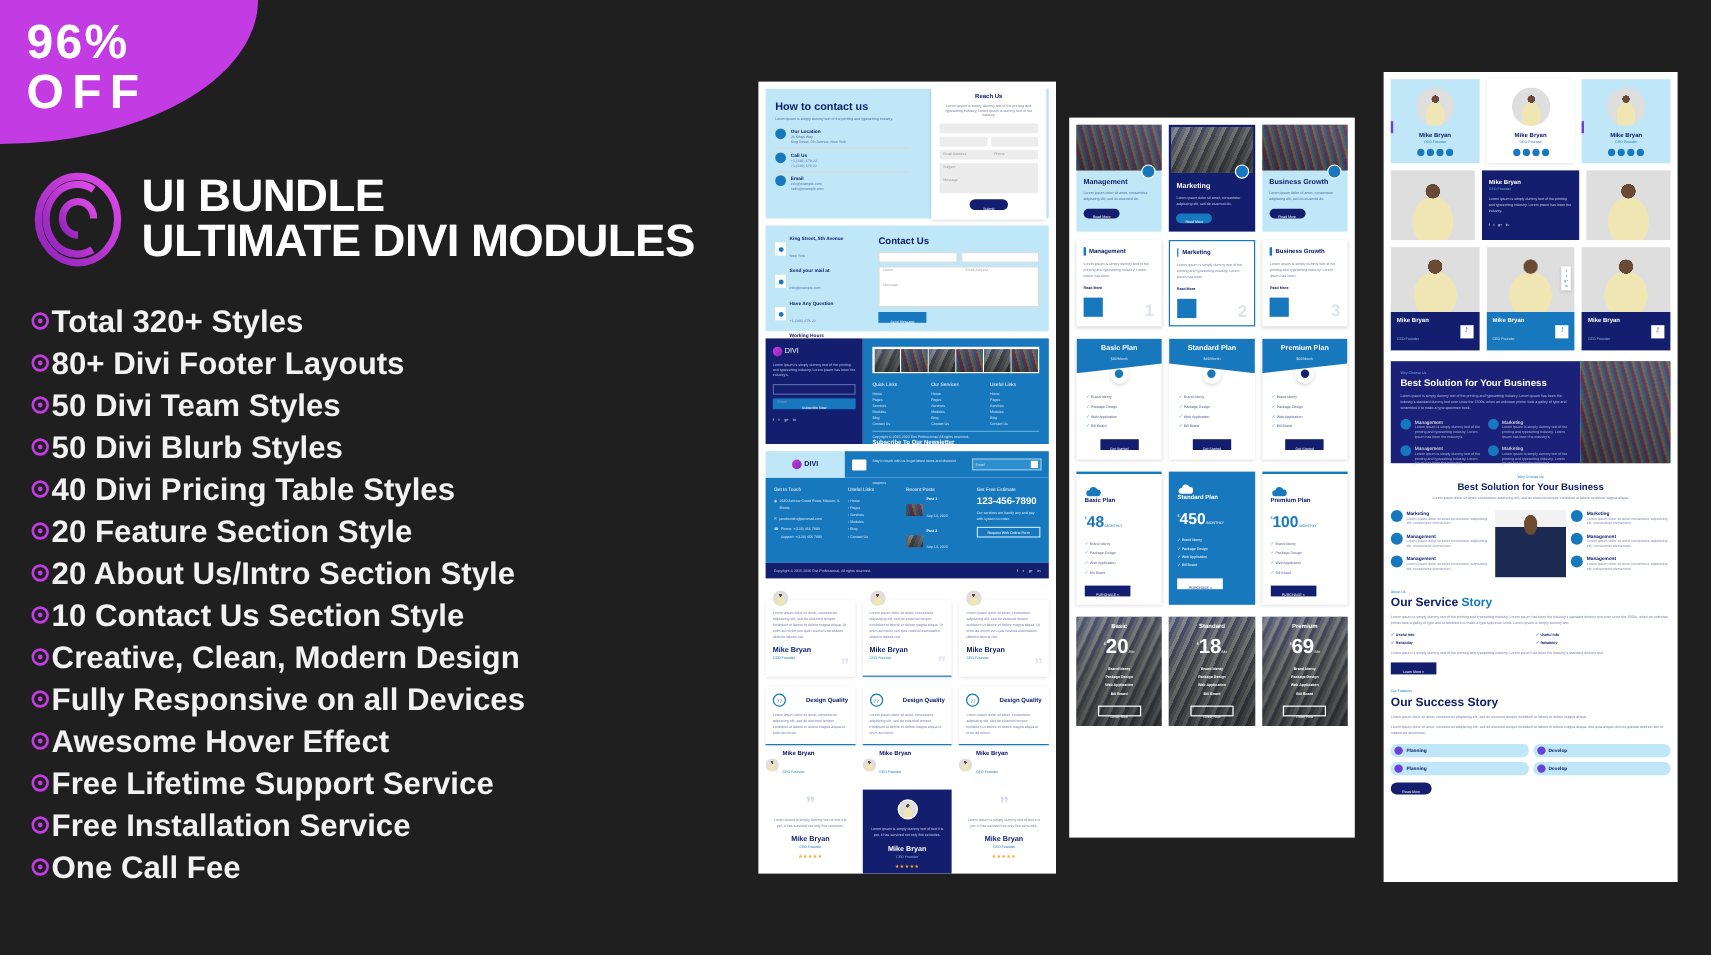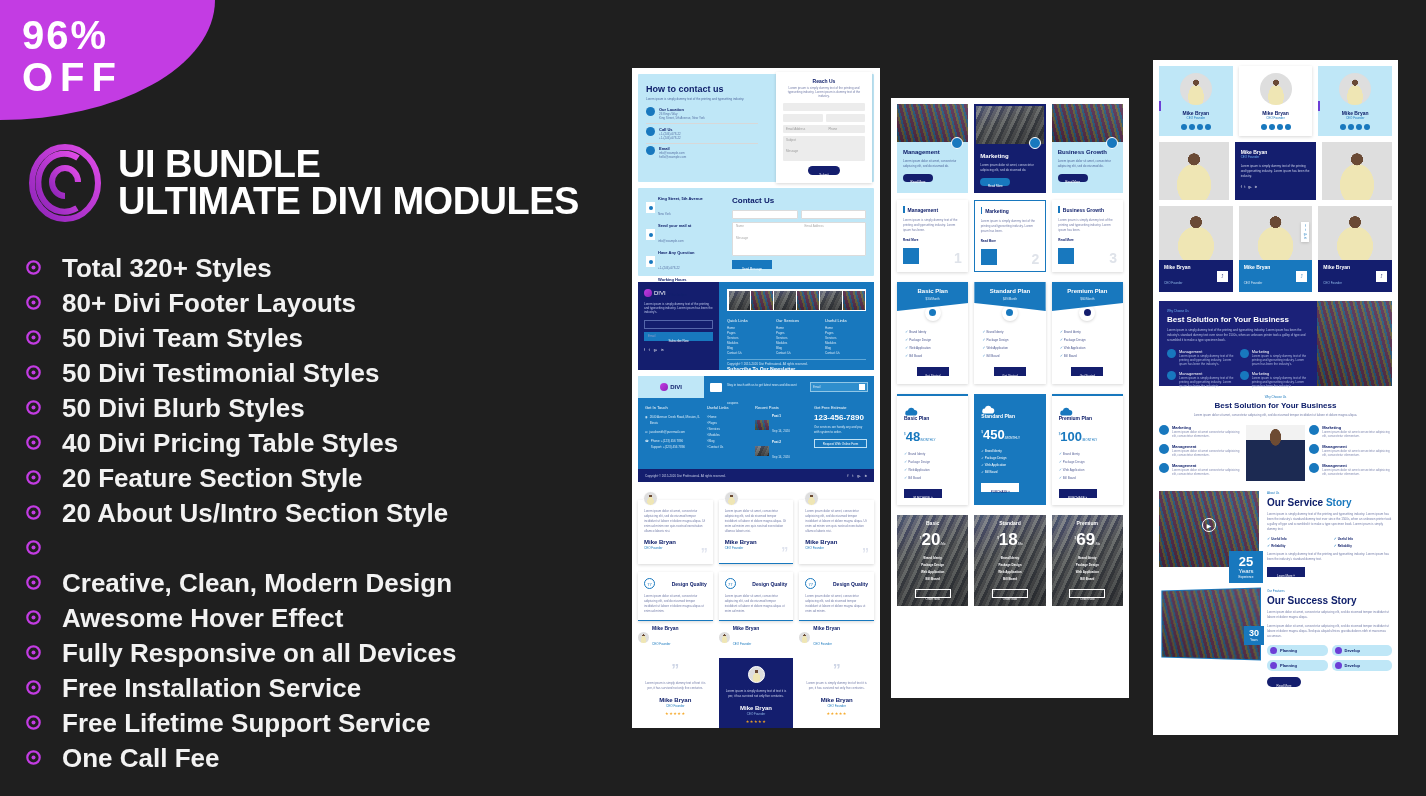--- a/index.html
+++ b/index.html
@@ -31,21 +31,21 @@
     position: absolute; left: 26px; top: 142px; width: 600px;
   }
   .brand { display: flex; align-items: center; gap: 14px; }
   .logo { width: 78px; height: 82px; flex: 0 0 78px; }
   .brand-title {
     color: #fff; font-weight: bold; font-size: 38px; line-height: 37px;
     letter-spacing: -0.5px;
   }
   .features { margin-top: 26px; }
   .feature {
-    display: flex; align-items: center; gap: 21px;
+    display: flex; align-items: center; gap: 2px;
     height: 35px;
   }
   .bullet { width: 15px; height: 15px; flex: 0 0 15px; }
   .feature-label {
     color: #f2f2f2; font-weight: bold; font-size: 26px;
     line-height: 28px; white-space: nowrap;
   }
 
   
   .mock {
@@ -159,27 +159,20 @@
             <circle cx="7.5" cy="7.5" r="6.2" fill="none" stroke="#c33ce3" stroke-width="2.2"></circle>
             <circle cx="7.5" cy="7.5" r="2" fill="#c33ce3"></circle>
           </svg></span>
       <span class="feature-label">50 Divi Team Styles</span>
     </div>
     <div class="feature">
       <span class="bullet"><svg viewBox="0 0 15 15" width="15" height="15">
             <circle cx="7.5" cy="7.5" r="6.2" fill="none" stroke="#c33ce3" stroke-width="2.2"></circle>
             <circle cx="7.5" cy="7.5" r="2" fill="#c33ce3"></circle>
           </svg></span>
-      <span class="feature-label">50 Divi Testimonial Styles</span>
-    </div>
-    <div class="feature">
-      <span class="bullet"><svg viewBox="0 0 15 15" width="15" height="15">
-            <circle cx="7.5" cy="7.5" r="6.2" fill="none" stroke="#c33ce3" stroke-width="2.2"></circle>
-            <circle cx="7.5" cy="7.5" r="2" fill="#c33ce3"></circle>
-          </svg></span>
       <span class="feature-label">50 Divi Blurb Styles</span>
     </div>
     <div class="feature">
       <span class="bullet"><svg viewBox="0 0 15 15" width="15" height="15">
             <circle cx="7.5" cy="7.5" r="6.2" fill="none" stroke="#c33ce3" stroke-width="2.2"></circle>
             <circle cx="7.5" cy="7.5" r="2" fill="#c33ce3"></circle>
           </svg></span>
       <span class="feature-label">40 Divi Pricing Table Styles</span>
     </div>
     <div class="feature">
@@ -194,55 +187,56 @@
             <circle cx="7.5" cy="7.5" r="6.2" fill="none" stroke="#c33ce3" stroke-width="2.2"></circle>
             <circle cx="7.5" cy="7.5" r="2" fill="#c33ce3"></circle>
           </svg></span>
       <span class="feature-label">20 About Us/Intro Section Style</span>
     </div>
     <div class="feature">
       <span class="bullet"><svg viewBox="0 0 15 15" width="15" height="15">
             <circle cx="7.5" cy="7.5" r="6.2" fill="none" stroke="#c33ce3" stroke-width="2.2"></circle>
             <circle cx="7.5" cy="7.5" r="2" fill="#c33ce3"></circle>
           </svg></span>
+      <span class="feature-label">10 Contact Us Section Style</span>
     </div>
     <div class="feature">
       <span class="bullet"><svg viewBox="0 0 15 15" width="15" height="15">
             <circle cx="7.5" cy="7.5" r="6.2" fill="none" stroke="#c33ce3" stroke-width="2.2"></circle>
             <circle cx="7.5" cy="7.5" r="2" fill="#c33ce3"></circle>
           </svg></span>
       <span class="feature-label">Creative, Clean, Modern Design</span>
     </div>
     <div class="feature">
       <span class="bullet"><svg viewBox="0 0 15 15" width="15" height="15">
             <circle cx="7.5" cy="7.5" r="6.2" fill="none" stroke="#c33ce3" stroke-width="2.2"></circle>
             <circle cx="7.5" cy="7.5" r="2" fill="#c33ce3"></circle>
           </svg></span>
+      <span class="feature-label">Fully Responsive on all Devices</span>
+    </div>
+    <div class="feature">
+      <span class="bullet"><svg viewBox="0 0 15 15" width="15" height="15">
+            <circle cx="7.5" cy="7.5" r="6.2" fill="none" stroke="#c33ce3" stroke-width="2.2"></circle>
+            <circle cx="7.5" cy="7.5" r="2" fill="#c33ce3"></circle>
+          </svg></span>
       <span class="feature-label">Awesome Hover Effect</span>
     </div>
     <div class="feature">
       <span class="bullet"><svg viewBox="0 0 15 15" width="15" height="15">
             <circle cx="7.5" cy="7.5" r="6.2" fill="none" stroke="#c33ce3" stroke-width="2.2"></circle>
             <circle cx="7.5" cy="7.5" r="2" fill="#c33ce3"></circle>
           </svg></span>
-      <span class="feature-label">Fully Responsive on all Devices</span>
+      <span class="feature-label">Free Lifetime Support Service</span>
     </div>
     <div class="feature">
       <span class="bullet"><svg viewBox="0 0 15 15" width="15" height="15">
             <circle cx="7.5" cy="7.5" r="6.2" fill="none" stroke="#c33ce3" stroke-width="2.2"></circle>
             <circle cx="7.5" cy="7.5" r="2" fill="#c33ce3"></circle>
           </svg></span>
       <span class="feature-label">Free Installation Service</span>
-    </div>
-    <div class="feature">
-      <span class="bullet"><svg viewBox="0 0 15 15" width="15" height="15">
-            <circle cx="7.5" cy="7.5" r="6.2" fill="none" stroke="#c33ce3" stroke-width="2.2"></circle>
-            <circle cx="7.5" cy="7.5" r="2" fill="#c33ce3"></circle>
-          </svg></span>
-      <span class="feature-label">Free Lifetime Support Service</span>
     </div>
     <div class="feature">
       <span class="bullet"><svg viewBox="0 0 15 15" width="15" height="15">
             <circle cx="7.5" cy="7.5" r="6.2" fill="none" stroke="#c33ce3" stroke-width="2.2"></circle>
             <circle cx="7.5" cy="7.5" r="2" fill="#c33ce3"></circle>
           </svg></span>
       <span class="feature-label">One Call Fee</span>
     </div>
   </div>
 </div>
@@ -967,52 +961,36 @@
             <span>
                 <span class="t4 ttl" style="display:block;">Management</span>
                 <span class="tiny lbl" style="opacity:.55;line-height:4px;display:block;">Lorem ipsum dolor sit amet consectetur adipisicing elit, consectetur elementum.</span>
               </span>
           </div>
         </div>
       </div>
     </div>
 
     <div style="margin-top:10px;display:flex;gap:8px;">
-      <div style="flex:1;position:relative;">
-        <div class="photo2" style="height:76px;"></div>
-        <span class="dot ctr" style="position:absolute;left:50%;top:40%;transform:translate(-50%,-50%);width:14px;height:14px;border:1.5px solid #fff;color:#fff;font-size:6px;line-height:14px;">▶</span>
-        <div class="blue ctr" style="position:absolute;right:-4px;bottom:-6px;width:34px;padding:4px 2px;">
-          <div style="font-size:13px;font-weight:bold;color:#fff;line-height:13px;">25</div>
-          <div class="t6 wtxt">Years</div>
-          <div class="tiny wtxt">Experience</div>
-        </div>
-      </div>
       <div style="flex:1.25;">
         <div class="tiny btxt">About Us</div>
         <div style="margin-top:2px;font-size:10px;font-weight:bold;"><span class="ttl">Our Service </span><span class="btxt">Story</span></div>
         <div class="tiny lbl" style="opacity:.6;line-height:5px;margin-top:4px;">Lorem ipsum is simply dummy text of the printing and typesetting industry. Lorem ipsum has been the industry's standard dummy text ever since the 1500s, when an unknown printer took a galley of type and scrambled it to make a type specimen book. Lorem ipsum is simply dummy text.</div>
         <div style="display:flex;flex-wrap:wrap;gap:3px 10px;margin-top:5px;">
           <span class="tiny lbl" style="width:calc(50% - 6px);"><span class="check">✓</span> <span style="font-weight:bold;">Useful Info</span></span>
           <span class="tiny lbl" style="width:calc(50% - 6px);"><span class="check">✓</span> <span style="font-weight:bold;">Useful Info</span></span>
           <span class="tiny lbl" style="width:calc(50% - 6px);"><span class="check">✓</span> <span style="font-weight:bold;">Reliability</span></span>
           <span class="tiny lbl" style="width:calc(50% - 6px);"><span class="check">✓</span> <span style="font-weight:bold;">Reliability</span></span>
         </div>
         <div class="tiny lbl" style="opacity:.6;line-height:5px;margin-top:4px;">Lorem ipsum is simply dummy text of the printing and typesetting industry. Lorem ipsum has been the industry's standard dummy text.</div>
         <div class="navy ctr" style="width:38px;height:10px;line-height:10px;margin-top:5px;"><span class="tiny wtxt">Learn More »</span></div>
       </div>
     </div>
 
     <div style="margin-top:12px;display:flex;gap:8px;">
-      <div style="flex:1;position:relative;">
-        <div class="photo2" style="height:70px;border:1.5px solid #1878be;transform:perspective(120px) rotateY(-6deg);"></div>
-        <div class="blue ctr" style="position:absolute;right:-5px;top:38%;width:20px;padding:3px 1px;">
-          <div style="font-size:9px;font-weight:bold;color:#fff;line-height:9px;">30</div>
-          <div class="tiny wtxt">Years</div>
-        </div>
-      </div>
       <div style="flex:1.25;">
         <div class="tiny btxt">Our Features</div>
         <div class="ttl" style="margin-top:2px;font-size:10px;">Our Success Story</div>
         <div class="tiny lbl" style="opacity:.6;line-height:5px;margin-top:4px;">Lorem ipsum dolor sit amet, consectetur adipiscing elit, sed do eiusmod tempor incididunt ut labore et dolore magna aliqua.</div>
         <div class="tiny lbl" style="opacity:.6;line-height:5px;margin-top:4px;">Lorem ipsum dolor sit amet, consectetur adipiscing elit, sed do eiusmod tempor incididunt ut labore et dolore magna aliqua. Sed quia aliquid ultrices gravida dolores nibh et maecenas accumsan.</div>
         <div style="display:flex;flex-wrap:wrap;gap:4px;margin-top:6px;">
           <span class="lt" style="width:calc(50% - 2px);height:11px;display:flex;align-items:center;gap:3px;padding:0 3px;border-radius:5px;">
               <span class="dot" style="width:7px;height:7px;background:#6c3fd6;display:block;"></span>
               <span class="t4 ttl">Planning</span>
             </span>

